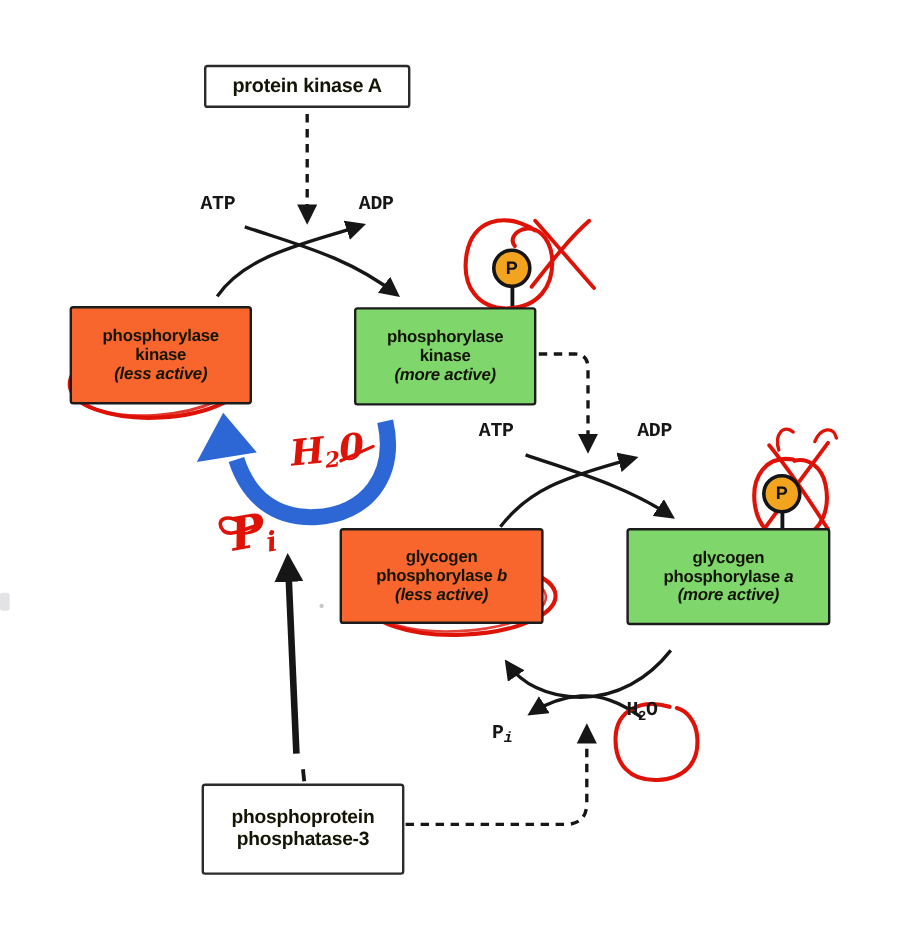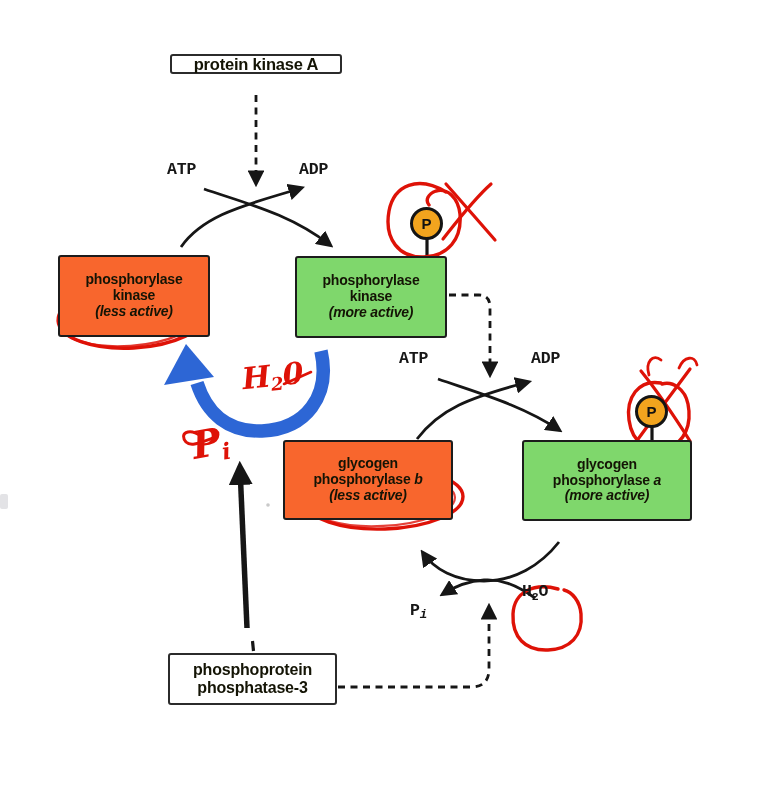--- a/index.html
+++ b/index.html
@@ -94,21 +94,21 @@
 
       <path stroke-width="2.6" d="M284 384 L311 372"></path>
 
       <path stroke-width="3" d="M201 436 C188 427, 179 434, 186 442 C191 447, 199 443, 216 437"></path>
     </g>
 
     <rect x="0" y="494" width="8" height="15" rx="2" fill="#e3e3e6"></rect>
     <circle cx="268" cy="505" r="1.8" fill="#c9c9c9"></circle>
   </svg>
 
-  <div class="box white" style="left:170px;top:54px;width:172px;height:20px;font-size:16.5px;">
+  <div class="box white" style="left:170px;top:54px;width:172px;height:36px;font-size:16.5px;">
     <span>protein kinase A</span>
   </div>
 
   <div class="box orange" style="left:58px;top:255px;width:152px;height:82px;">
     <span>phosphorylase</span>
     <span>kinase</span>
     <span class="it">(less active)</span>
   </div>
 
   <div class="box green" style="left:295px;top:256px;width:152px;height:82px;">
@@ -122,21 +122,21 @@
     <span><span>phosphorylase </span><span class="it">b</span></span>
     <span class="it">(less active)</span>
   </div>
 
   <div class="box green" style="left:522px;top:440px;width:170px;height:81px;">
     <span>glycogen</span>
     <span><span>phosphorylase </span><span class="it">a</span></span>
     <span class="it">(more active)</span>
   </div>
 
-  <div class="box white" style="left:168px;top:653px;width:169px;height:52px;font-size:16px;">
+  <div class="box white" style="left:168px;top:653px;width:169px;height:76px;font-size:16px;">
     <span>phosphoprotein</span>
     <span>phosphatase-3</span>
   </div>
 
   <div class="pcircle" style="left:410px;top:207px;">
     <span>P</span>
   </div>
   <div class="pcircle" style="left:635px;top:395px;">
     <span>P</span>
   </div>

